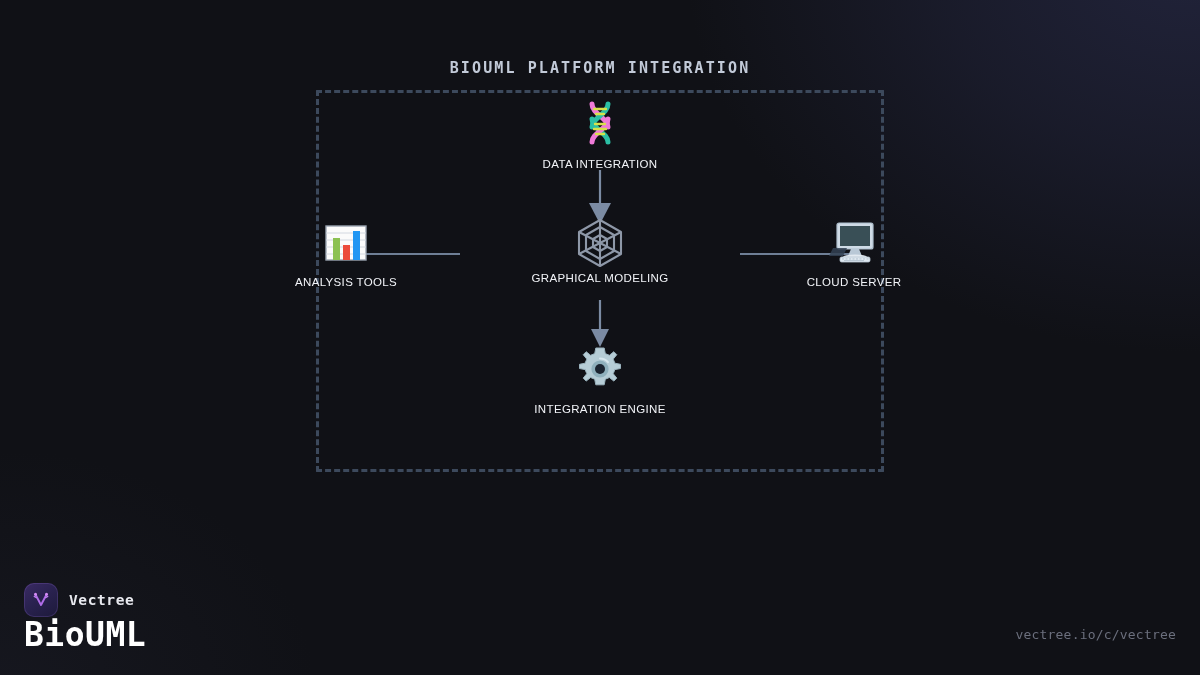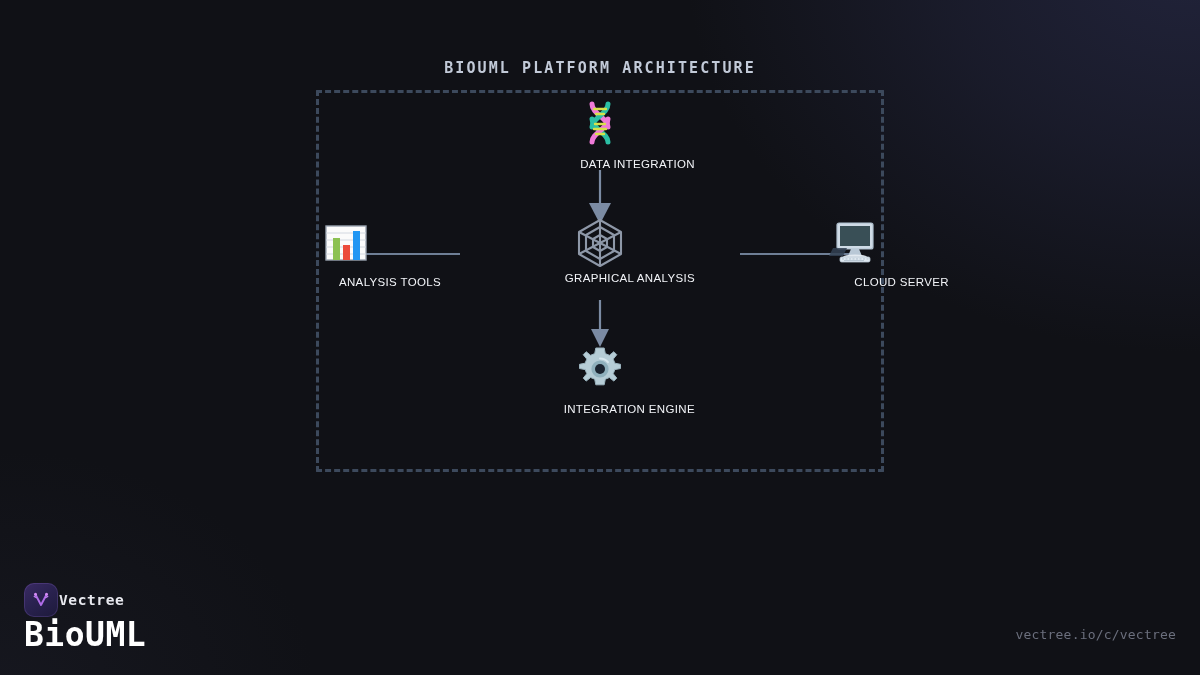--- a/index.html
+++ b/index.html
@@ -48,21 +48,21 @@
     border: 3px dashed #3c495c;
     box-sizing: border-box;
     border-radius: 1px;
   }
 
   
   .node {
     position: absolute;
     width: 190px;
     margin-left: -95px;
-    text-align: right;
+    text-align: center;
     z-index: 4;
   }
   .node-icon {
     height: 52px;
     line-height: 52px;
     font-size: 42px;
     font-family: "DejaVu Sans", sans-serif;
     display: block;
     user-select: none;
   }
@@ -92,21 +92,21 @@
 
   
   .brand-block {
     position: absolute;
     left: 24px;
     bottom: 22px;
   }
   .brand-row {
     display: flex;
     align-items: center;
-    gap: 1px;
+    gap: 11px;
   }
   .brand-logo {
     width: 34px;
     height: 34px;
     border-radius: 10px;
     background: linear-gradient(145deg, #3a2a63 0%, #2a2250 45%, #1d1a3a 100%);
     box-shadow: 0 0 0 1px rgba(160,120,230,0.20) inset;
     display: flex;
     align-items: center;
     justify-content: center;
@@ -135,21 +135,21 @@
     font-size: 13px;
     color: #6b6f7d;
     letter-spacing: 0.2px;
   }
 </style>
 </head>
 <body>
 
 <div id="stage">
 
-  <div class="diagram-title">BIOUML PLATFORM ARCHITECTURE</div>
+  <div class="diagram-title">BIOUML PLATFORM INTEGRATION</div>
 
   <div class="arch-frame"></div>
 
   <svg class="connector-layer" width="1200" height="675" viewBox="0 0 1200 675">
 
     <g>
       <line x1="600" y1="170" x2="600" y2="205" stroke="#7b8ba3" stroke-width="2.2"></line>
       <polygon points="589,203 611,203 600,224" fill="#7b8ba3"></polygon>
     </g>
 
@@ -194,21 +194,21 @@
         <g stroke="#8e98a8" fill="none" stroke-width="2.1" stroke-linejoin="round">
           <polygon points="29,6 50,18 50,40 29,52 8,40 8,18"></polygon>
           <polygon points="29,13 43,21 43,37 29,45 15,37 15,21"></polygon>
           <polygon points="29,21 36,25 36,33 29,37 22,33 22,25"></polygon>
           <line x1="29" y1="6" x2="29" y2="52"></line>
           <line x1="8" y1="18" x2="50" y2="40"></line>
           <line x1="50" y1="18" x2="8" y2="40"></line>
         </g>
       </svg>
     </span>
-    <div class="node-label">GRAPHICAL ANALYSIS</div>
+    <div class="node-label">GRAPHICAL MODELING</div>
   </div>
 
   <div class="node" id="node-analysis-tools">
     <span class="node-icon">
       <svg width="46" height="46" viewBox="0 0 46 46">
         <rect x="3" y="8" width="40" height="34" fill="#fbfbfb" stroke="#9aa3b0" stroke-width="1.4"></rect>
         <g stroke="#d3d8e0" stroke-width="1">
           <line x1="3" y1="15" x2="43" y2="15"></line>
           <line x1="3" y1="22" x2="43" y2="22"></line>
           <line x1="3" y1="29" x2="43" y2="29"></line>

